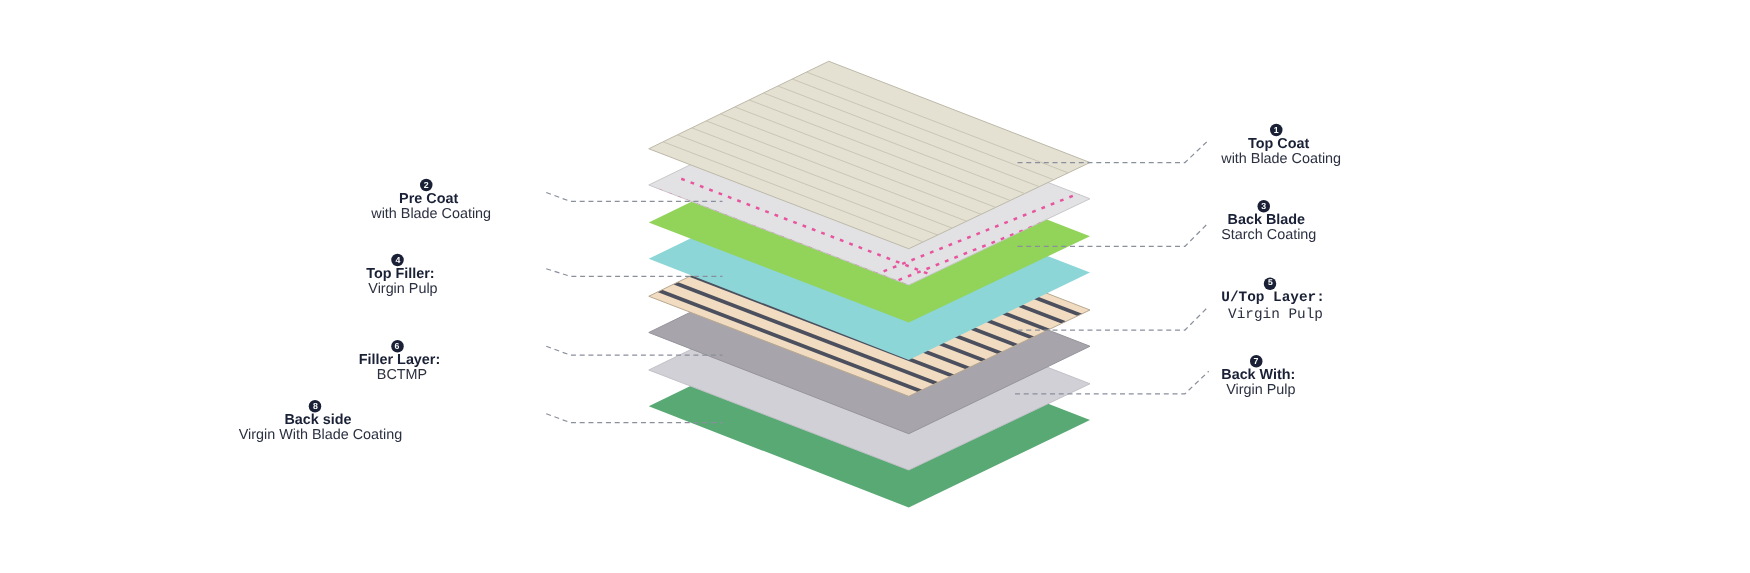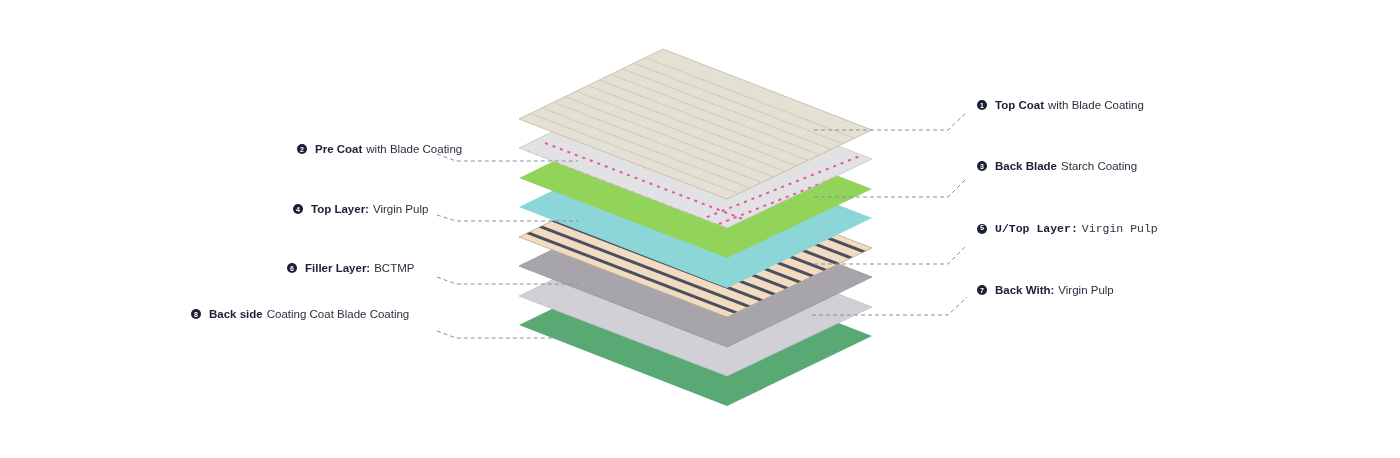--- a/index.html
+++ b/index.html
@@ -1,18 +1,18 @@
 <!DOCTYPE html>
 <html><head>
 <meta charset="utf-8">
 <style>
   html, body { margin:0; padding:0; background:#ffffff; }
   body { width:1400px; height:458px; position:relative; overflow:hidden; font-family:"Liberation Sans", "DejaVu Sans", sans-serif; }
   #diagram { position:absolute; left:0; top:0; width:1400px; height:458px; }
-  .label { position:absolute; display:flex; align-items:center; font-size:11.5px; color:#2b3040; white-space:nowrap; }
+  .label { position:absolute; display:flex; align-items:center; font-size:11.5px; color:#2b3040; white-space:nowrap;flex-direction:column; }
   .label .num { width:10px; height:10px; border-radius:50%; background:#1a2136; color:#fff; font-size:7px; font-weight:bold; display:inline-flex; align-items:center; justify-content:center; margin-right:8px; line-height:1; }
   .label .bold { font-weight:bold; color:#1a2136; margin-right:4px; }
 </style>
 </head>
 <body>
 
 <svg id="diagram" xmlns="http://www.w3.org/2000/svg" width="1400" height="458" viewBox="0 0 1400 458">
   <defs>
     <clipPath id="clip-l1">
         <polygon points="519,119 663,49 872,130 727,199"></polygon>
@@ -119,35 +119,35 @@
   <span class="bold">Pre Coat</span>
   <span>with Blade Coating</span>
 </div>
 <div class="label" style="left:977px; top:160px;">
   <span class="num">3</span>
   <span class="bold">Back Blade</span>
   <span>Starch Coating</span>
 </div>
 <div class="label" style="left:293px; top:203px;">
   <span class="num">4</span>
-  <span class="bold">Top Layer:</span>
+  <span class="bold">Top Filler:</span>
   <span>Virgin Pulp</span>
 </div>
 <div class="label" style="left:977px; top:222px;font-family:Liberation Mono, monospace;">
   <span class="num">5</span>
   <span class="bold">U/Top Layer:</span>
   <span>Virgin Pulp</span>
 </div>
-<div class="label" style="left:287px; top:262px;">
+<div class="label" style="left:287px; top:272px;">
   <span class="num">6</span>
   <span class="bold">Filler Layer:</span>
   <span>BCTMP</span>
 </div>
 <div class="label" style="left:977px; top:284px;">
   <span class="num">7</span>
   <span class="bold">Back With:</span>
   <span>Virgin Pulp</span>
 </div>
-<div class="label" style="left:191px; top:308px;">
+<div class="label" style="left:191px; top:320px;">
   <span class="num">8</span>
   <span class="bold">Back side</span>
-  <span>Coating Coat Blade Coating</span>
+  <span>Virgin With Blade Coating</span>
 </div>
 
 </body></html>

